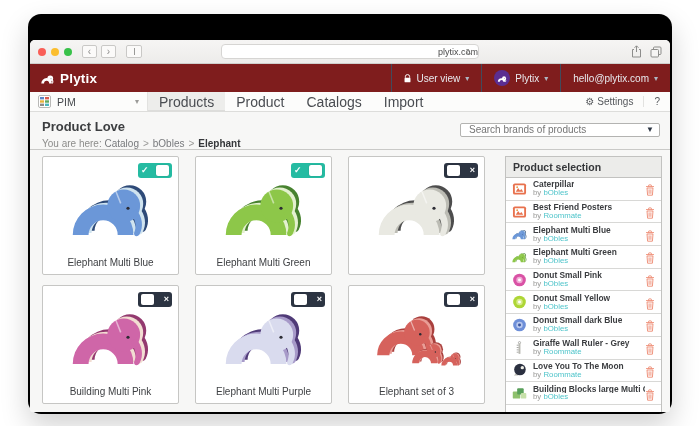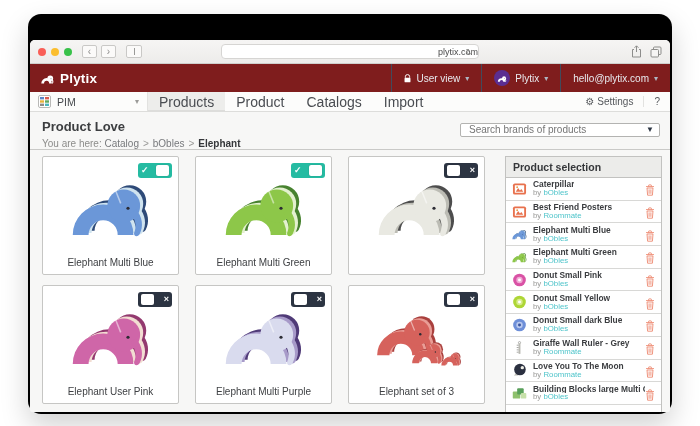--- a/index.html
+++ b/index.html
@@ -253,21 +253,21 @@
   </div>
             <div class="card" style="--el-main: #cf66a8; --el-dark: #93396f; --el-light: #f2ddd2;">
     <div class="toggle off">
       <span class="t-glyph">×</span>
       <span class="t-knob"></span>
     </div>
     <svg class="el-img single-img" viewBox="0 0 150 112">
                 <use href="#eleph"></use>
               </svg>
 
-    <div class="card-title">Elephant User Pink</div>
+    <div class="card-title">Building Multi Pink</div>
   </div>
             <div class="card" style="--el-main: #d9dbee; --el-dark: #4f3a77; --el-light: #a79ac9;">
     <div class="toggle off">
       <span class="t-glyph">×</span>
       <span class="t-knob"></span>
     </div>
     <svg class="el-img single-img" viewBox="0 0 150 112">
                 <use href="#eleph"></use>
               </svg>
 

